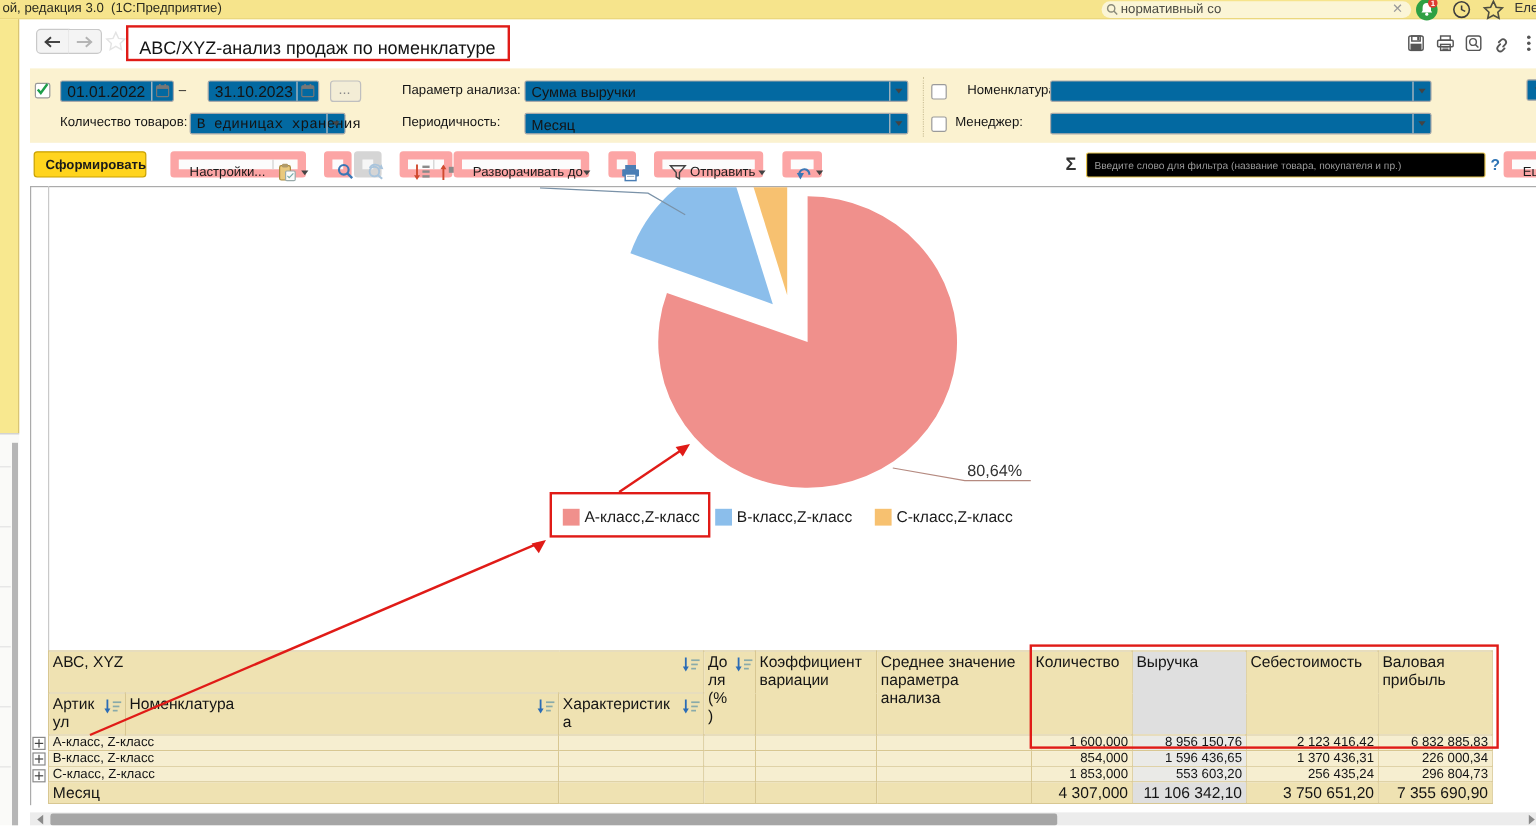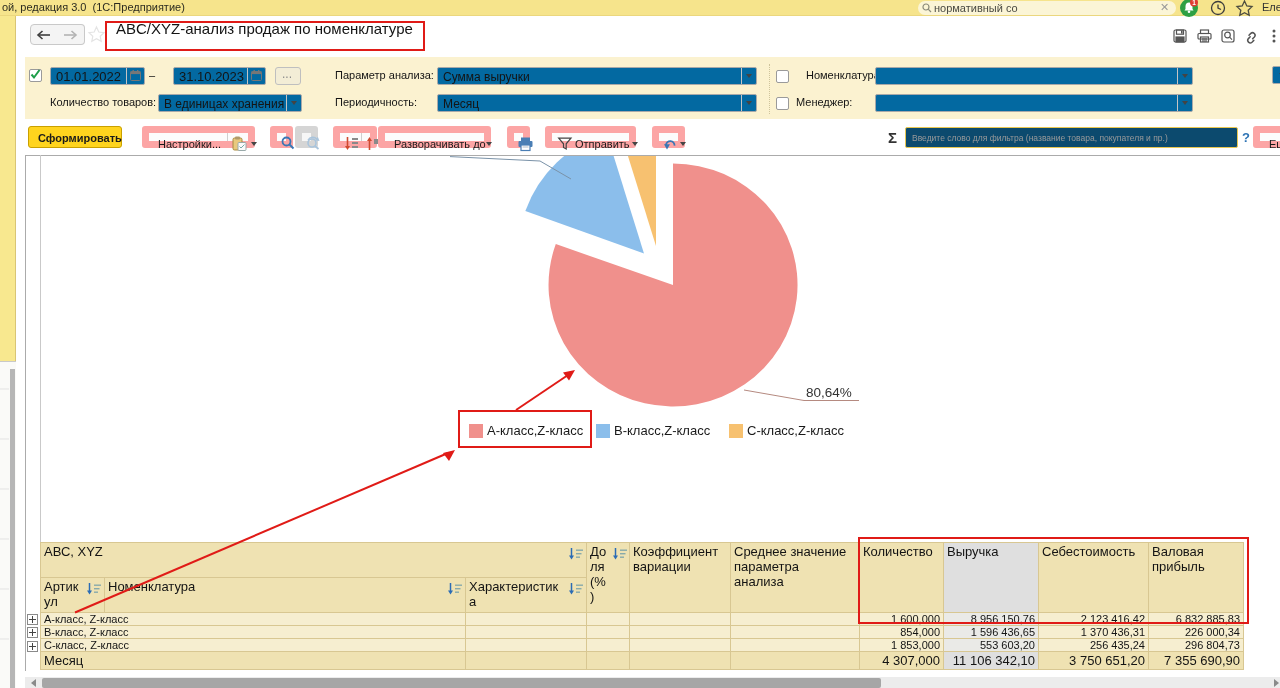--- a/index.html
+++ b/index.html
@@ -24,21 +24,21 @@
     border-right:1px solid #D9C574; }
   #lstrip-g { left:0; top:361px; width:16px; height:327px; background:#FAFAF8;
     border-top:1px solid #C9C9C9; }
   #lscroll { left:10px; top:369px; width:5px; height:319px; background:#B6B6B6; }
 
   
   .navbtn { position:absolute; top:24px; height:21px; width:28px; background:#F4F4F4;
     border:1px solid #C9C9C9; }
   #navback { left:30px; border-radius:4px 0 0 4px; }
   #navfwd  { left:57px; border-radius:0 4px 4px 0; border-left:none; }
-  #pagetitle { position:absolute; left:116px; top:20px; font-size:15px; color:#141414; }
+  #pagetitle { position:absolute; left:116px; top:32px; font-size:15px; color:#141414; }
 
   
   #fpanel { left:25px; top:57px; width:1255px; height:62px; background:#FBF2D0; }
   .ffield { position:absolute; height:18px; background:#0369a1; border:1px solid #A9A9A9;
     border-radius:2px; font-size:12px; color:#141414; }
   .ffield .txt { position:absolute; left:5px; top:2px; white-space:nowrap; }
   .flabel { position:absolute; font-size:11px; color:#141414; white-space:nowrap; }
   .fdrop { position:absolute; right:0; top:0; bottom:0; width:15px; border-left:1px solid #C4C4C4; }
   .caret { position:absolute; width:0; height:0; border-left:3.5px solid transparent;
     border-right:3.5px solid transparent; border-top:4px solid #444; left:4px; top:6px; }
@@ -206,21 +206,21 @@
           <rect x="0.5" y="1.5" width="10" height="2.6" fill="#777"></rect>
           <rect x="2.5" y="0" width="1.4" height="2.6" fill="#777"></rect>
           <rect x="7" y="0" width="1.4" height="2.6" fill="#777"></rect>
         </svg>
     </div>
   </div>
   <div class="ffield" style="left:275px; top:67px; width:26px; background:#F3EDD6; border-color:#BFBFBF; border-radius:3px;">
     <div class="txt" style="left:6px; top:-1px; color:#8a8a8a;">...</div>
   </div>
   <div class="flabel" style="left:50px; top:96px;">Количество товаров:</div>
-  <div class="ffield" style="left:158px; top:94px; width:144px;">
+  <div class="ffield" style="left:158px; top:94px; width:130px;font-family:Liberation Mono, monospace;">
     <div class="txt">В единицах хранения</div>
     <div class="fdrop">
         <div class="caret"></div>
       </div>
   </div>
 
   <div class="flabel" style="left:335px; top:69px;">Параметр анализа:</div>
   <div class="ffield" style="left:437px; top:67px; width:320px;">
     <div class="txt">Сумма выручки</div>
     <div class="fdrop">
@@ -320,21 +320,21 @@
   </div>
   <div class="tbtn" style="left:652px; width:33px;">
     <svg width="13" height="13" style="left:5px;top:4px;">
         <path d="M2 8 A 4.2 4.2 0 1 1 10.5 8.6" fill="none" stroke="#3A77B5" stroke-width="1.8"></path>
         <polygon points="0,7.2 6,7.2 3,12.5" fill="#3A77B5"></polygon>
       </svg>
     <div class="caret" style="left:21px; top:9px;"></div>
   </div>
 
   <div class="abs" style="left:888px; top:129px; font-size:15px; font-weight:bold; color:#333;">Σ</div>
-  <div class="abs" style="left:905px; top:127px; width:333px; height:21px; background:#0c4a6e; border:1.5px solid #E8C751; border-radius:2px;">
+  <div class="abs" style="left:905px; top:127px; width:333px; height:21px; background:#000000; border:1.5px solid #E8C751; border-radius:2px;">
     <div style="position:absolute; left:6px; top:3px; font-size:12px; color:#9a9a9a; white-space:nowrap; overflow:hidden; width:322px; font-size:8.5px; top:5px;">Введите слово для фильтра (название товара, покупателя и пр.)</div>
   </div>
   <div class="abs" style="left:1242px; top:130px; font-size:13px; font-weight:bold; color:#2E74B5;">?</div>
   <div class="tbtn" style="left:1253px; width:45px;">
       <span class="lbl" style="left:9px;">Еще</span>
     </div>
 
   <div class="abs" id="rborder-top"></div>
   <div class="abs" id="rborder-l1"></div>
   <div class="abs" id="rborder-l2"></div>

